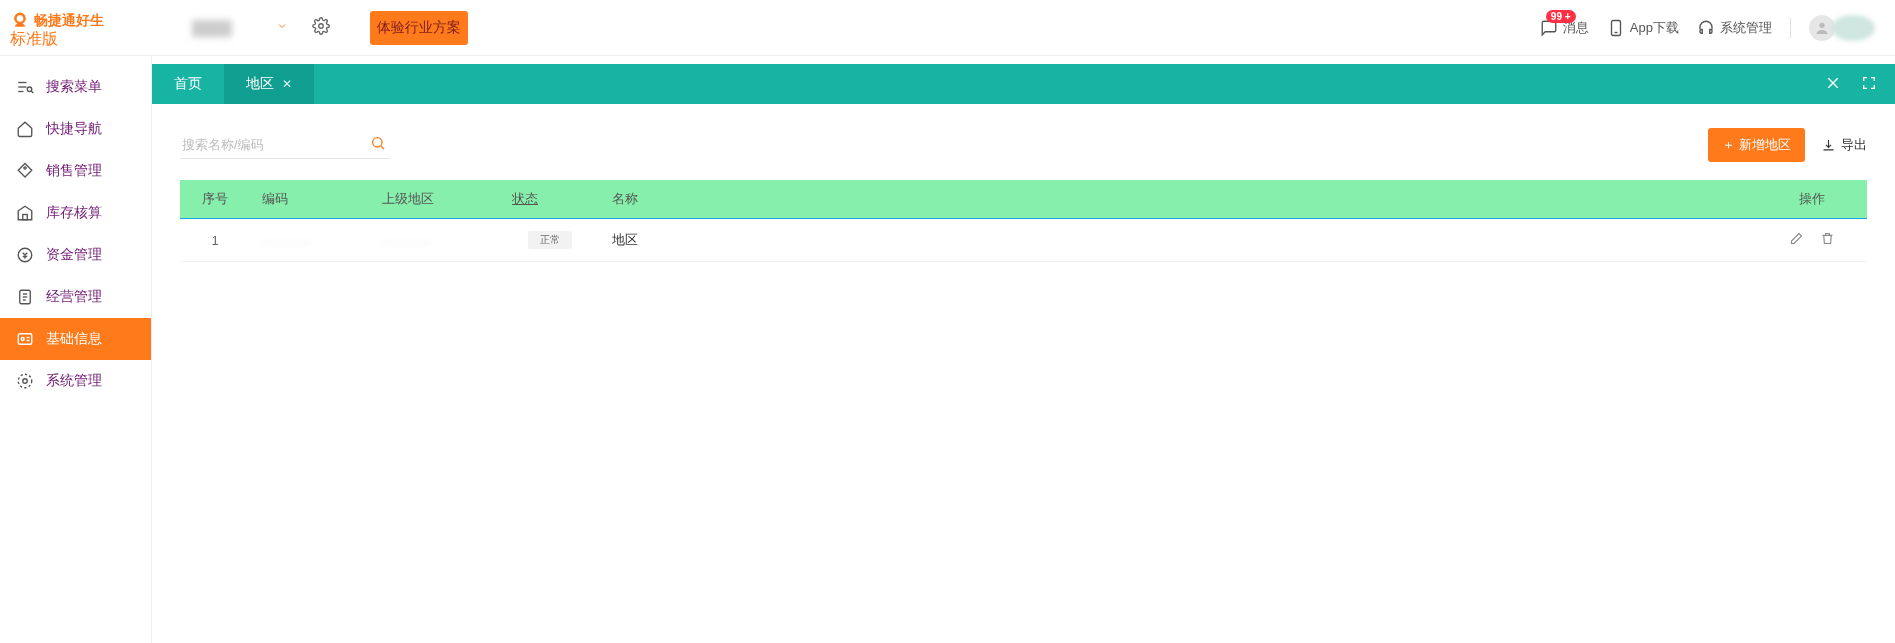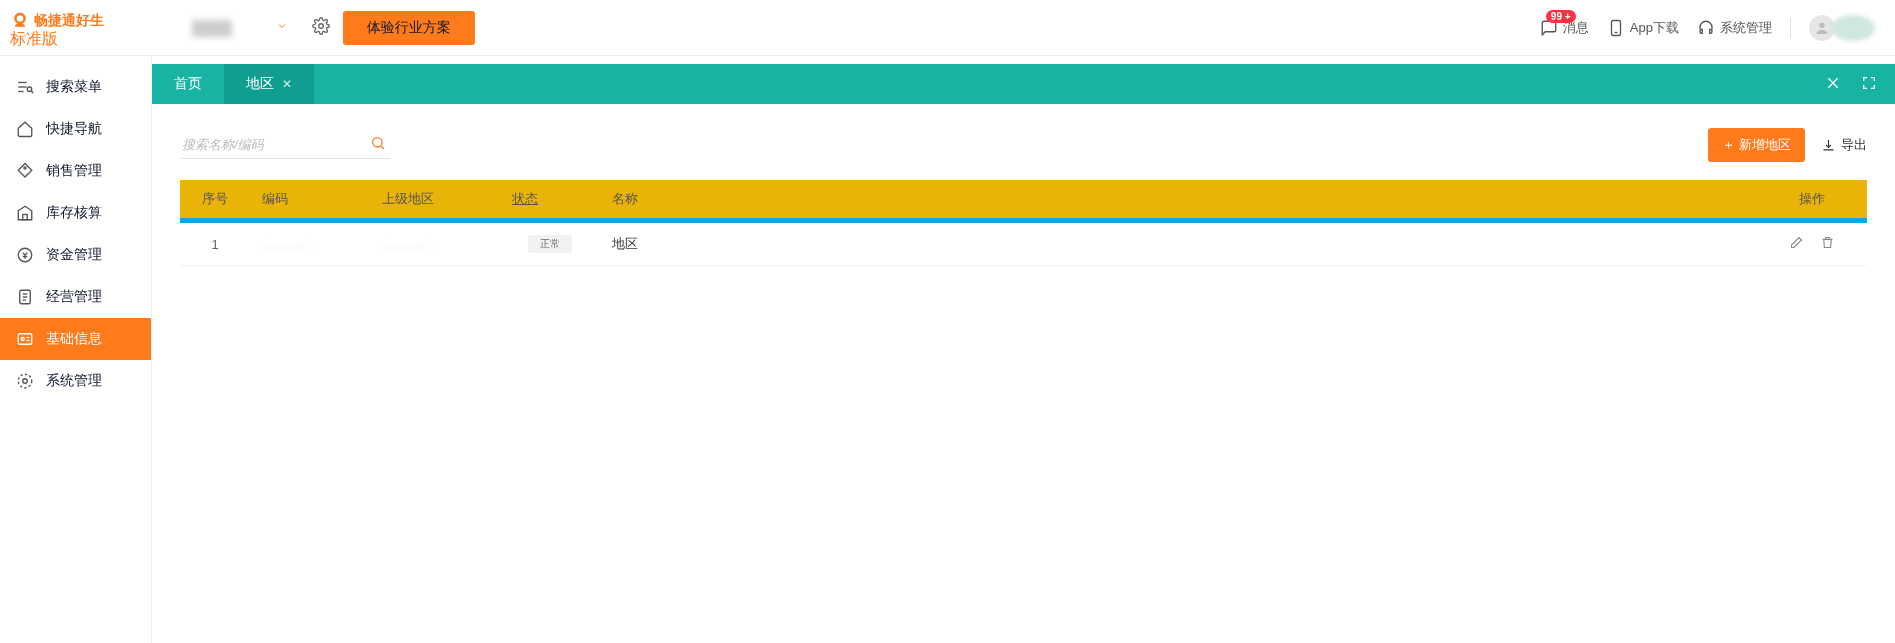--- a/index.html
+++ b/index.html
@@ -11,62 +11,62 @@
 .logo-row { display: flex; align-items: center; gap: 4px; }
 .logo-mark { width: 20px; height: 20px; color: #ff7a1a; }
 .logo-text { color: #ff7a1a; font-weight: 600; font-size: 14px; }
 .logo-edition { color: #ff7a1a; font-size: 16px; margin-top: -2px; }
 
 .company-area { display: flex; align-items: center; gap: 10px; margin-left: 10px; }
 .company-name { color: #ccc; filter: blur(3px); padding: 2px 30px; }
 .dropdown-caret { color: #ff7a1a; font-size: 12px; padding: 4px; cursor: pointer; }
 .gear-btn { color: #666; padding: 4px; cursor: pointer; margin-left: 6px; }
 .gear-btn svg, .hdr-btn svg { width: 18px; height: 18px; }
-.cta-btn { background: #ff7a1a; color: #0f172a; border: none; padding: 8px 24px; border-radius: 3px; font-size: 14px; cursor: pointer; margin-left: 9px; }
+.cta-btn { background: #ff7a1a; color: #7f1d1d; border: none; padding: 8px 7px; border-radius: 3px; font-size: 14px; cursor: pointer; margin-left: 36px; }
 
 .header-right { margin-left: auto; display: flex; align-items: center; gap: 18px; }
 .hdr-btn { display: flex; align-items: center; gap: 5px; color: #555; font-size: 13px; cursor: pointer; position: relative; }
 .badge { position: absolute; top: -9px; left: 6px; background: #ff3044; color: #fff; font-size: 10px; padding: 1px 5px; border-radius: 8px; font-weight: 600; }
 .divider-v { width: 1px; height: 20px; background: #e0e0e0; }
 .avatar-group { display: flex; align-items: center; gap: -6px; }
 .avatar { width: 26px; height: 26px; border-radius: 50%; background: #e6e6e6; display: flex; align-items: center; justify-content: center; color: #bbb; }
 .avatar svg { width: 16px; height: 16px; }
 .avatar.blurred { background: #d0e6e0; margin-left: -4px; width: 44px; filter: blur(2px); }
 
 
 .layout { display: flex; height: calc(100vh - 56px); }
 .sidebar { width: 152px; border-right: 1px solid #eee; padding-top: 10px; }
-.nav-item { display: flex; align-items: center; gap: 12px; padding: 12px 16px; color: #0f172a; cursor: pointer; font-size: 14px; }
+.nav-item { display: flex; align-items: center; gap: 12px; padding: 12px 16px; color: #701a75; cursor: pointer; font-size: 14px; }
 .nav-item svg { width: 18px; height: 18px; color: #555; flex-shrink: 0; }
 .nav-item.active { background: #ff7a1a; color: #fff; }
 .nav-item.active svg { color: #fff; }
 
 .main { flex: 1; display: flex; flex-direction: column; background: #fff; }
 .tab-bar { height: 40px; background: #17b3a3; display: flex; align-items: center; color: #fff; margin-top: 8px; }
 .tab { padding: 0 22px; height: 100%; display: flex; align-items: center; gap: 8px; font-size: 14px; cursor: pointer; }
 .tab.active { background: #0f9e90; }
 .tab-close { font-size: 12px; opacity: 0.85; }
 .tab-bar-right { margin-left: auto; display: flex; align-items: center; gap: 12px; padding-right: 14px; }
 .tab-bar-right .tbar-icon { color: #fff; cursor: pointer; padding: 4px; }
 .tab-bar-right .tbar-icon svg { width: 16px; height: 16px; }
 
 .content { padding: 24px 28px; }
 .toolbar { display: flex; align-items: center; margin-bottom: 18px; }
 .search-wrap { position: relative; width: 210px; border-bottom: 1px solid #e5e5e5; }
-.search-input { border: none; outline: none; padding: 6px 28px 6px 2px; width: 100%; font-size: 13px; color: #333; font-style: italic; }
+.search-input { border: none; outline: none; padding: 6px 28px 6px 2px; width: 100%; font-size: 13px; color: #333; }
 .search-input::placeholder { color: #bbb; }
 .search-icon { position: absolute; right: 4px; top: 4px; color: #ff7a1a; }
 .search-icon svg { width: 16px; height: 16px; }
 .toolbar-actions { margin-left: auto; display: flex; align-items: center; gap: 16px; }
 .btn-primary { background: #ff7a1a; color: #fff; border: none; padding: 8px 14px; border-radius: 3px; font-size: 13px; cursor: pointer; display: flex; align-items: center; gap: 4px; }
 .btn-export { background: #fff; border: none; color: #333; display: flex; align-items: center; gap: 5px; font-size: 13px; cursor: pointer; }
 .btn-export svg { width: 15px; height: 15px; }
 
 .table { width: 100%; border-collapse: collapse; }
-.table th { background: #eab308; font-weight: 500; color: #555; font-size: 13px; padding: 10px 12px; text-align: left; border-bottom: 5px solid #0ea5e9; }
+.table th { background: #86efac; font-weight: 500; color: #555; font-size: 13px; padding: 10px 12px; text-align: left; border-bottom: 1px solid #0ea5e9; }
 .table th:first-child { text-align: center; width: 70px; }
 .table th:last-child { text-align: center; width: 110px; }
 .table td { padding: 12px 12px; font-size: 13px; color: #333; border-bottom: 1px solid #f2f2f2; }
 .table td:first-child { text-align: center; color: #666; }
 .col-code { width: 120px; }
 .col-parent { width: 130px; }
 .col-status { width: 100px; text-align: center; text-decoration: underline; }
 .col-name { }
 .col-ops { width: 110px; text-align: center; }
 .blur-cell { filter: blur(3px); color: #ccc; background: #f8f8f8; display: inline-block; padding: 2px 24px; border-radius: 2px; }

